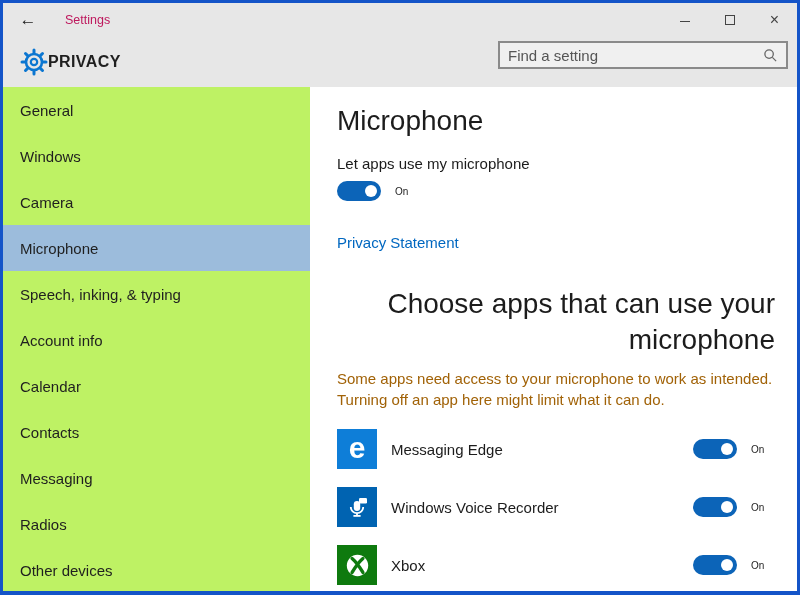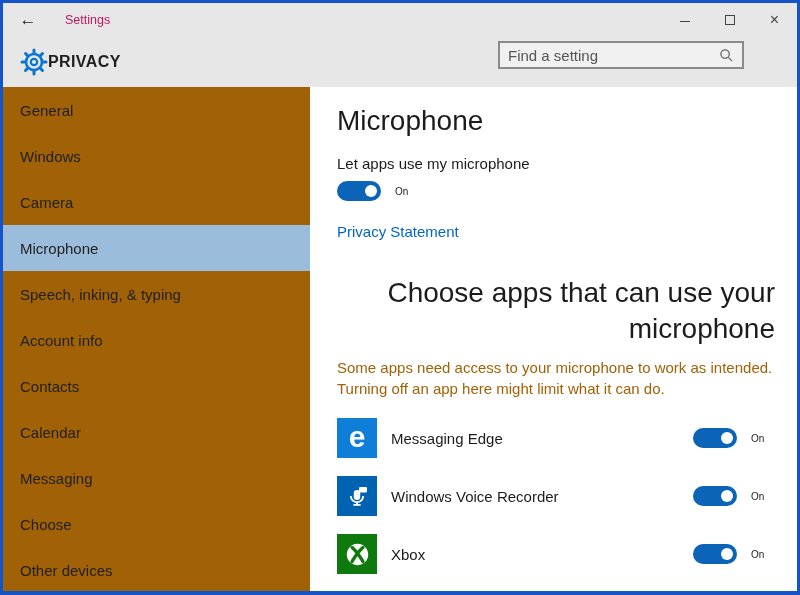--- a/index.html
+++ b/index.html
@@ -39,52 +39,52 @@
   .glyph-close { font-size: 16px; color: #444; line-height: 1; }
   
   .header-row {
     height: 51px; background: #e7e7e7;
     display: flex; align-items: center; flex-shrink: 0; position: relative;
   }
   .gear { margin-left: 17px; display: flex; }
   .page-title { font-size: 16px; font-weight: 700; letter-spacing: 0.4px; color: #1f1f1f; }
   .search-box {
     position: absolute; left: 495px; top: 5px;
-    width: 246px; height: 28px;
+    width: 290px; height: 28px;
     border: 2px solid #8a8a8a; background: #f0f0f0;
     display: flex; align-items: center; padding: 0 8px;
   }
   .search-box input {
     flex: 1; border: none; background: transparent; outline: none;
     font-family: "Liberation Sans", sans-serif;
     font-size: 15px; color: #333;
   }
   .search-box input::placeholder { color: #555; opacity: 1; }
   
   .body { flex: 1; display: flex; min-height: 0; }
-  .sidebar { width: 307px; background: #a16207; flex-shrink: 0; }
+  .sidebar { width: 307px; background: #bef264; flex-shrink: 0; }
   .side-item {
     height: 46px; display: flex; align-items: center;
     padding-left: 17px; font-size: 15px; color: #1f1f1f; cursor: pointer;
   }
   .side-item.selected { background: #9cbcdc; }
   .content { flex: 1; background: #fff; padding: 0 22px 0 27px; overflow: hidden; }
   .page-h { font-size: 28px; font-weight: 300; color: #1c1c1c; margin-top: 17px; line-height: 34px; }
   .toggle-label { font-size: 15px; color: #1c1c1c; margin-top: 17px; line-height: 17px; }
   .toggle-row { display: flex; align-items: center; margin-top: 9px; }
   .toggle {
     width: 44px; height: 20px; border-radius: 10px;
     background: #0c64b8; position: relative; cursor: pointer; flex-shrink: 0;
   }
   .toggle .knob {
     position: absolute; top: 4px; right: 4px;
     width: 12px; height: 12px; border-radius: 50%; background: #fff;
   }
   .toggle-state { margin-left: 14px; font-size: 10px; color: #1c1c1c; }
-  .link { display: inline-block; margin-top: 22px; font-size: 15px; color: #0067c0; cursor: pointer; }
+  .link { display: inline-block; margin-top: 33px; font-size: 15px; color: #0067c0; cursor: pointer; }
   .section-h { font-size: 28px; font-weight: 300; color: #1c1c1c; margin-top: 34px; line-height: 36px; max-width: 450px; text-align: right; }
   .section-desc { margin-top: 10px; font-size: 15px; line-height: 21px; color: #a16207; max-width: 485px; }
   .apps { margin-top: 10px; }
   .app-row { display: flex; align-items: center; height: 58px; }
   .tile {
     width: 40px; height: 40px; flex-shrink: 0;
     display: flex; align-items: center; justify-content: center;
   }
   .tile-edge { background: #0e7ed8; }
   .tile-edge .e-glyph { color: #fff; font-size: 30px; font-weight: 700; line-height: 1; margin-top: -3px; }
@@ -147,24 +147,24 @@
 
   <div class="body">
 
     <div class="sidebar">
       <div class="side-item">General</div>
       <div class="side-item">Windows</div>
       <div class="side-item">Camera</div>
       <div class="side-item selected">Microphone</div>
       <div class="side-item">Speech, inking, &amp; typing</div>
       <div class="side-item">Account info</div>
+      <div class="side-item">Calendar</div>
       <div class="side-item">Contacts</div>
-      <div class="side-item">Calendar</div>
       <div class="side-item">Messaging</div>
-      <div class="side-item">Choose</div>
+      <div class="side-item">Radios</div>
       <div class="side-item">Other devices</div>
     </div>
 
     <div class="content">
       <div class="page-h">Microphone</div>
 
       <div class="toggle-label">Let apps use my microphone</div>
       <div class="toggle-row">
         <div class="toggle">
             <span class="knob"></span>

